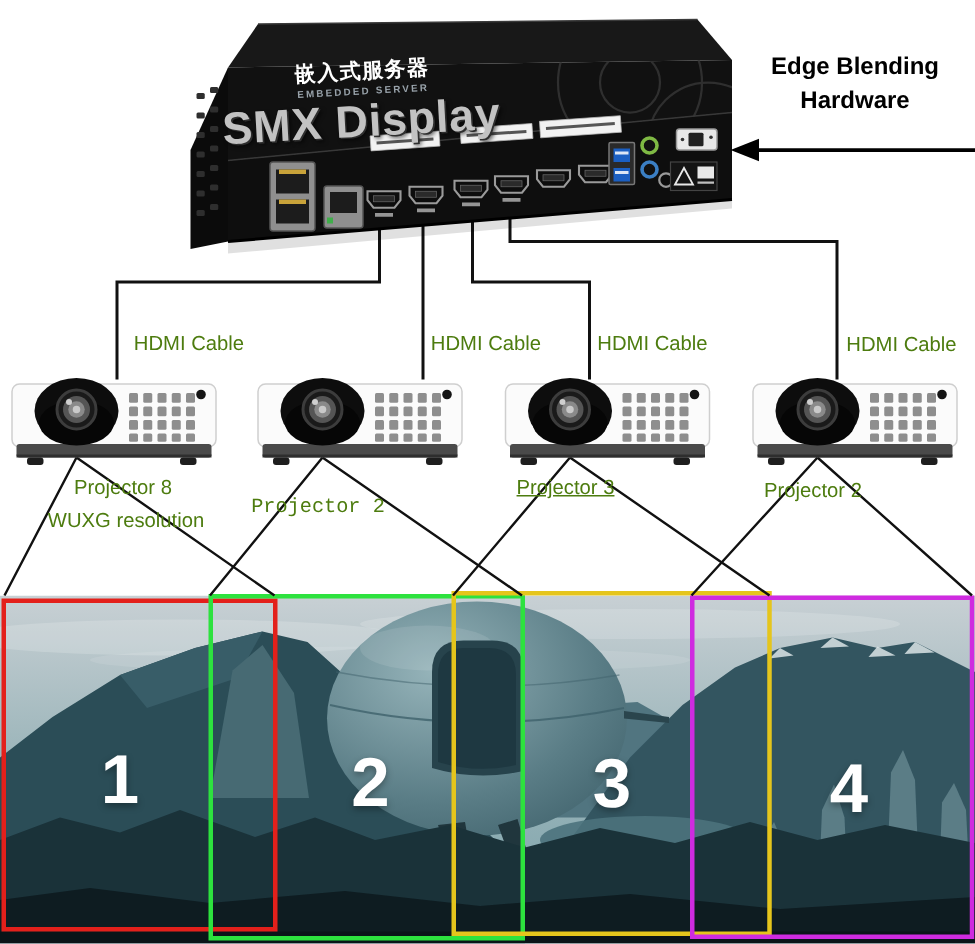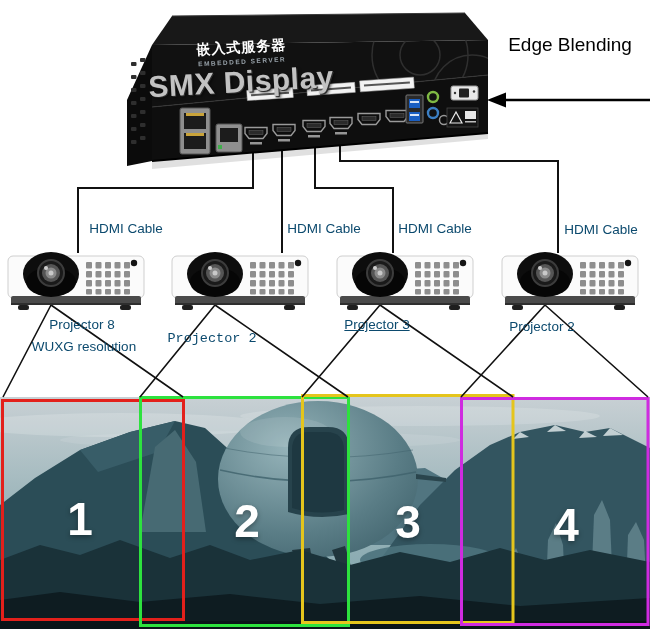--- a/index.html
+++ b/index.html
@@ -3,30 +3,30 @@
 <meta charset="utf-8">
 <style>
   html,body{margin:0;padding:0;background:#fff;}
   .stage{
     position:relative;width:650px;height:629px;background:#ffffff;
     overflow:hidden;font-family:"Liberation Sans", sans-serif;
   }
   svg{position:absolute;left:0;top:0;}
   .lbl{
     position:absolute;transform:translateX(-50%);
-    font-size:13.5px;color:#0c4a6e;white-space:nowrap;font-weight:500;
+    font-size:13.5px;color:#4d7c0f;white-space:nowrap;font-weight:500;
   }
   .num{
     position:absolute;transform:translateX(-50%);
     color:#ffffff;font-size:46px;font-weight:bold;line-height:1;
     text-shadow:0 2px 5px rgba(0,0,0,.35);
   }
   .callout{
     position:absolute;left:570px;top:33px;transform:translateX(-50%);
-    text-align:center;font-size:19px;font-weight:400;color:#000;
+    text-align:center;font-size:16px;font-weight:700;color:#000;
     line-height:23px;white-space:nowrap;
   }
   .devtext{
     position:absolute;left:150px;top:44px;width:360px;
     transform:rotate(-3.2deg);transform-origin:0 0;pointer-events:none;
   }
   .dev-cn{
     margin-left:46px;color:#fff;font-size:14px;font-weight:bold;
     letter-spacing:1px;white-space:nowrap;
   }
@@ -305,20 +305,21 @@
 </svg>
 
 <div class="devtext">
   <div class="dev-cn">嵌入式服务器</div>
   <div class="dev-en">EMBEDDED SERVER</div>
   <div class="dev-brand">SMX Display</div>
 </div>
 
 <div class="callout">
   <div>Edge Blending</div>
+  <div>Hardware</div>
 </div>
 
 <div class="lbl" style="left:126px;top:221px;">HDMI Cable</div>
 <div class="lbl" style="left:324px;top:221px;">HDMI Cable</div>
 <div class="lbl" style="left:435px;top:221px;">HDMI Cable</div>
 <div class="lbl" style="left:601px;top:222px;">HDMI Cable</div>
 
 <div class="lbl" style="left:82px;top:317px;">Projector 8</div>
 <div class="lbl" style="left:84px;top:339px;">WUXG resolution</div>
 <div class="lbl" style="left:212px;top:331px;font-family:Liberation Mono, monospace;">Projector 2</div>

